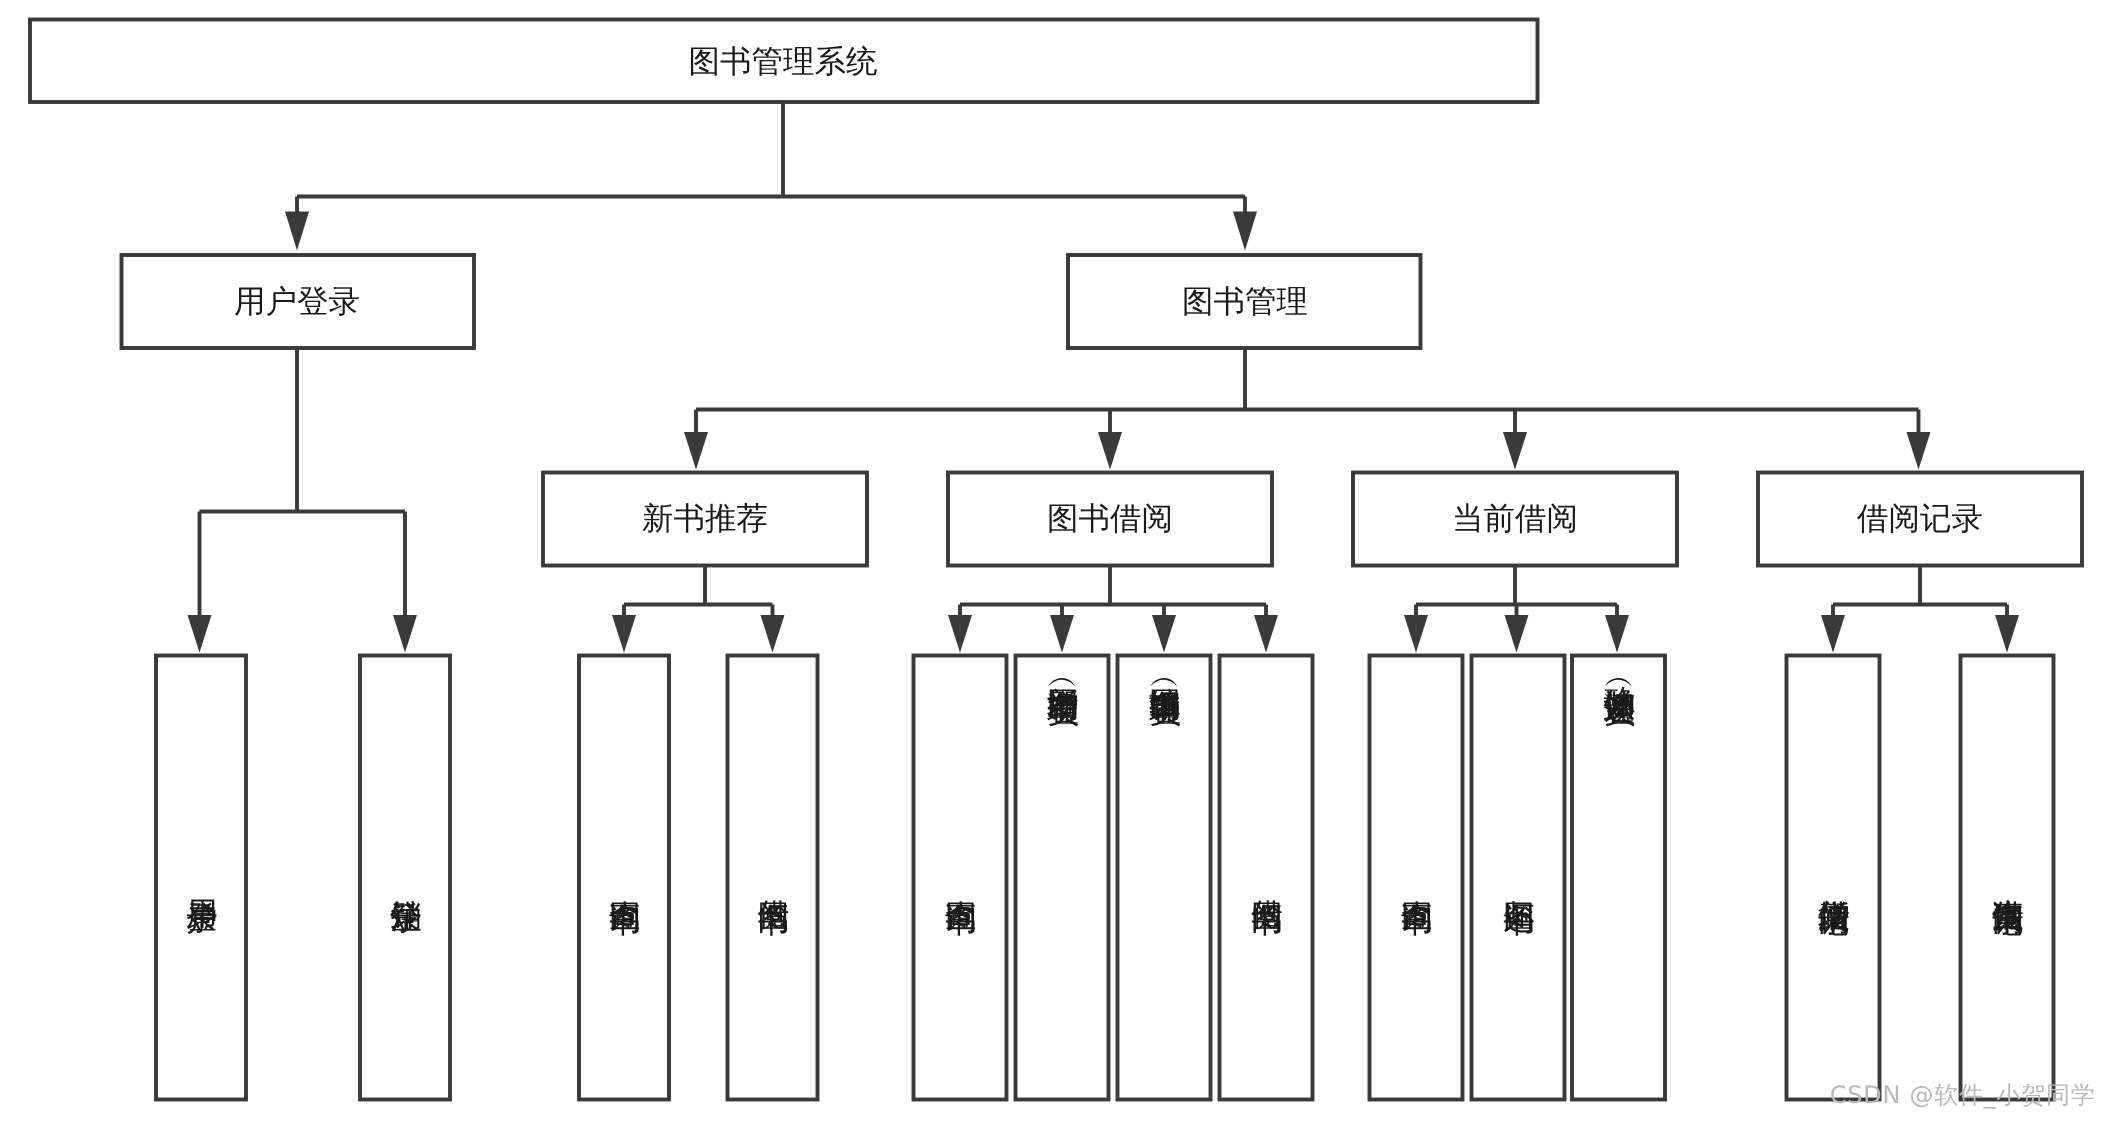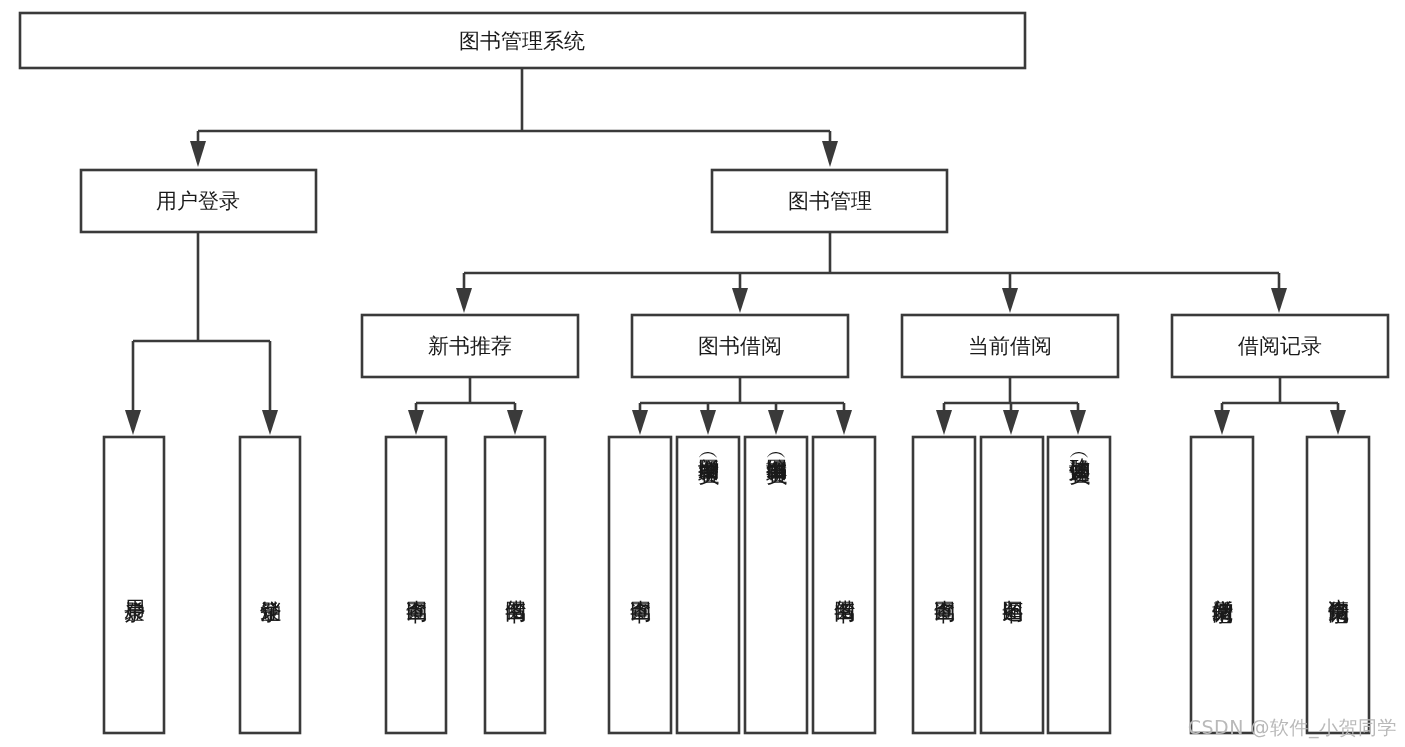--- a/index.html
+++ b/index.html
@@ -62,21 +62,21 @@
     line-height: 1.02;
     letter-spacing: 1px;
     color: #1a1a1a;
     white-space: nowrap;
   }
   .watermark {
     position: absolute;
     right: 8px;
     bottom: 6px;
     font-family: "DejaVu Sans", "Liberation Sans", sans-serif;
-    font-size: 19px;
+    font-size: 16px;
     color: #b9b9b9;
     letter-spacing: 0.5px;
     white-space: nowrap;
   }
 </style>
 </head>
 <body>
 
 <div id="diagram-root">
 

